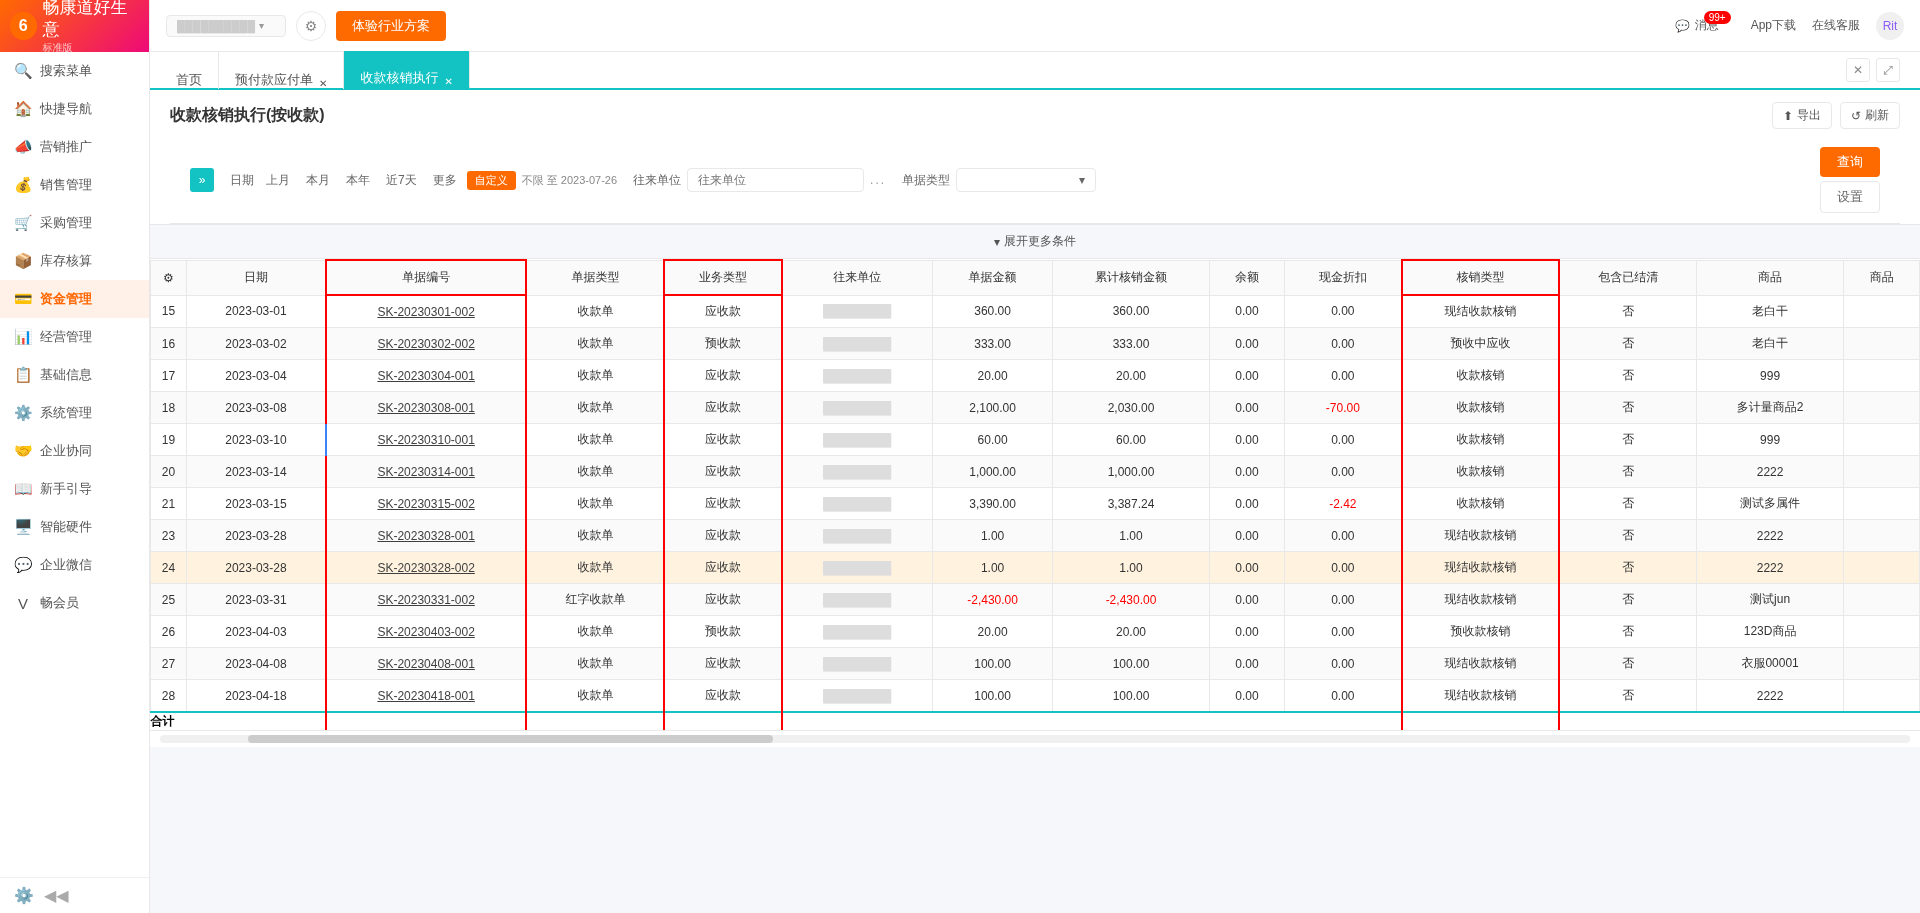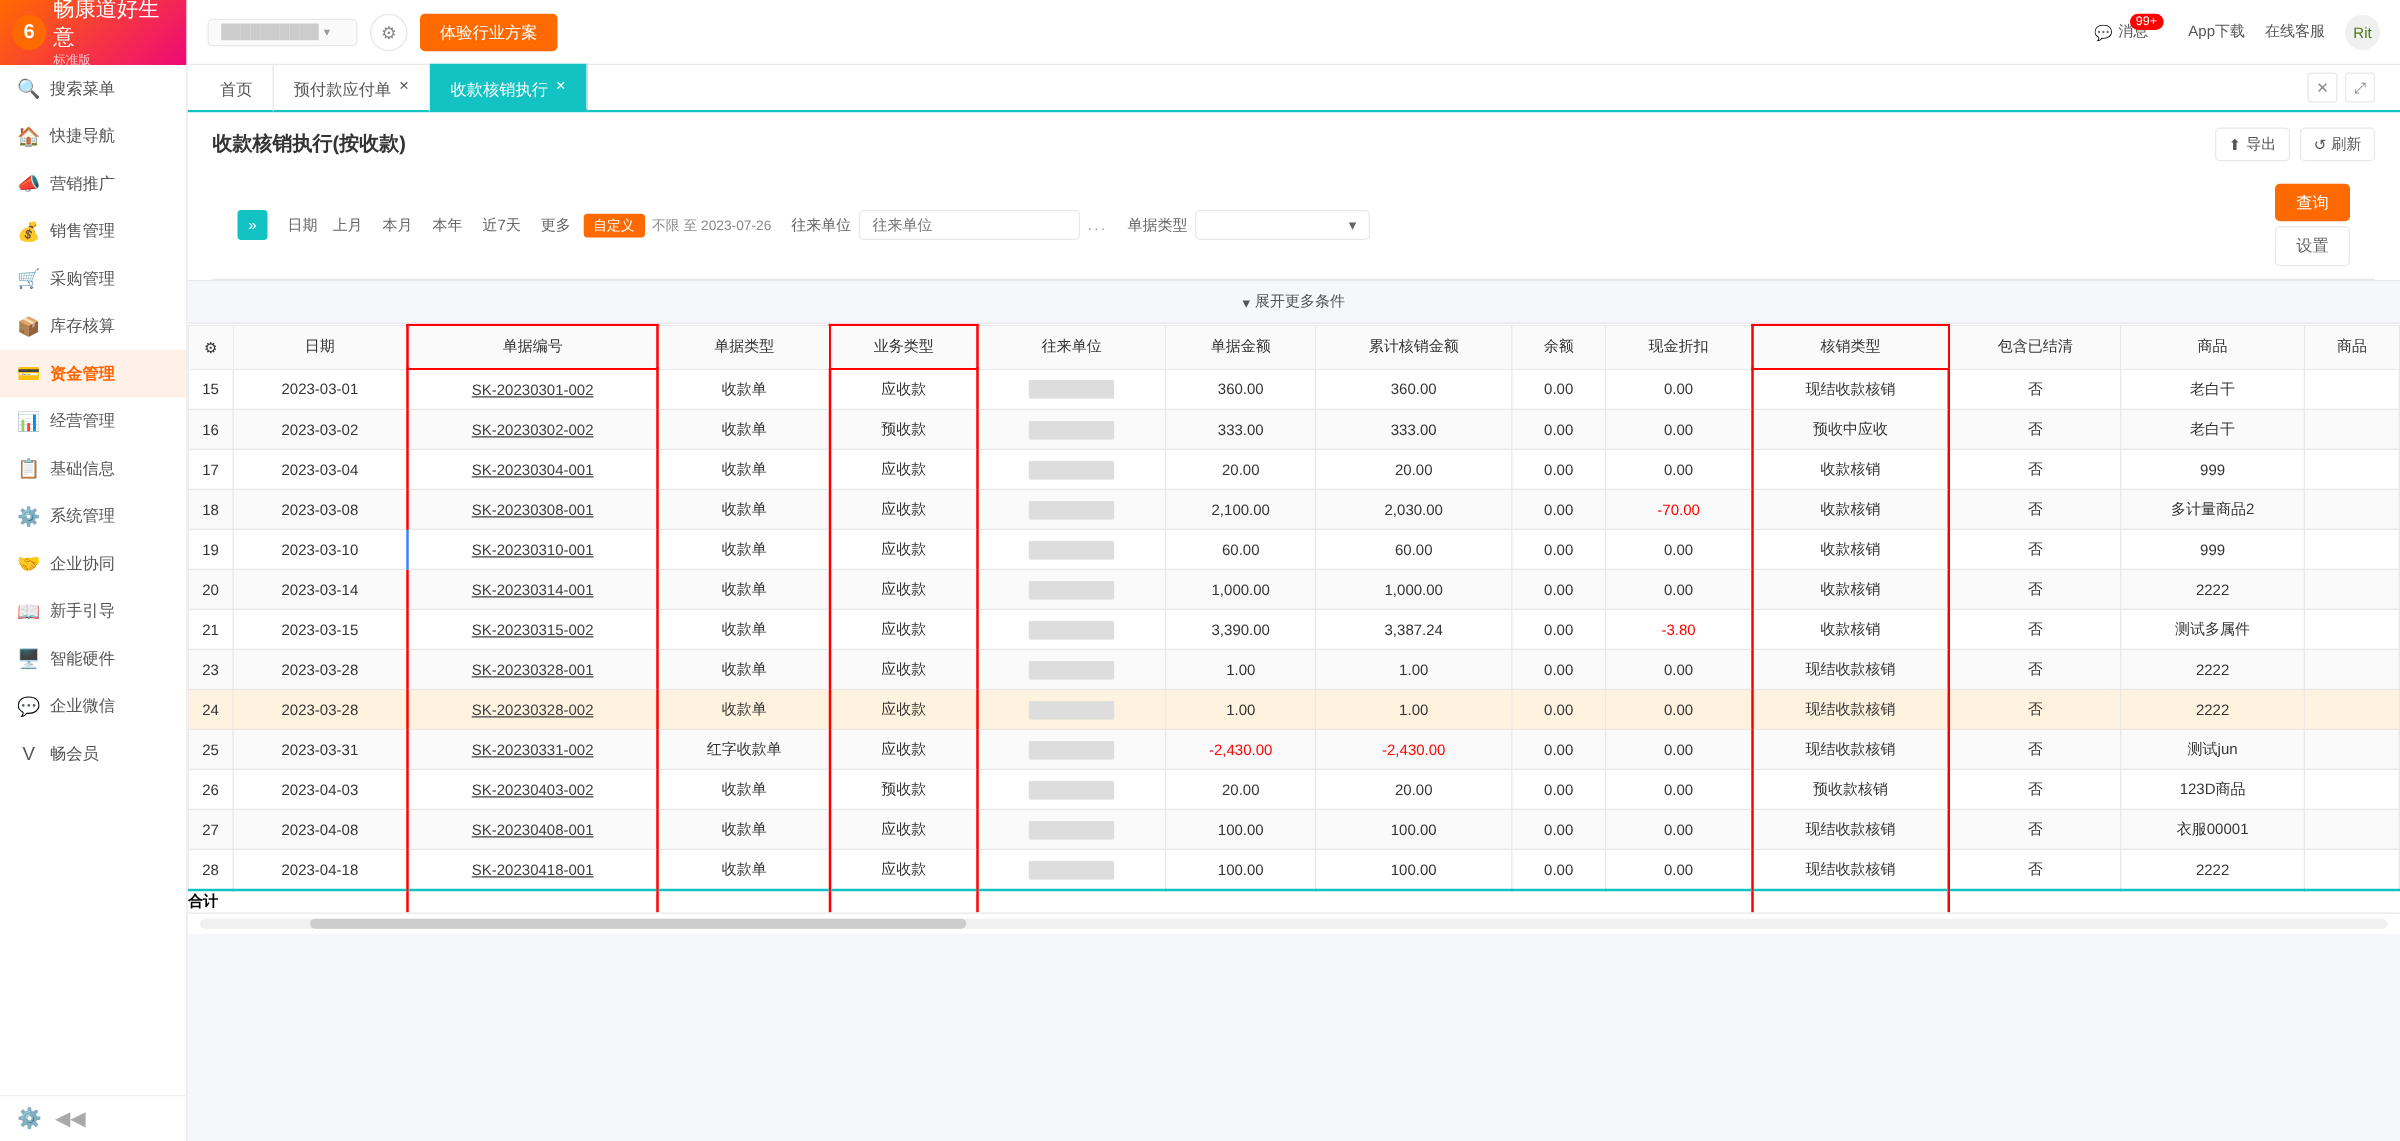--- a/index.html
+++ b/index.html
@@ -113,23 +113,23 @@
     
     .tab-bar {
       background: #fff;
       border-bottom: 2px solid #13c2c2;
       display: flex;
       align-items: center;
       height: 38px;
       padding: 0 10px;
     }
     .tab-item {
-      padding: 12px 16px;
+      padding: 0 16px;
       height: 38px;
-      display: flex; align-items: flex-start; gap: 6px;
+      display: flex; align-items: flex-end; gap: 6px;
       font-size: 13px; color: #555;
       cursor: pointer; border-right: 1px solid #e8e8e8; font-family: Liberation Serif, serif;
     }
     .tab-item.active {
       background: #13c2c2; color: #fff;
       border-bottom: 2px solid #13c2c2;
     }
     .tab-item .tab-close { font-size: 10px; cursor: pointer; }
     .tab-spacer { flex: 1; }
     .tab-actions { display: flex; gap: 6px; padding-right: 10px; }
@@ -400,21 +400,21 @@
       <div class="top-bar-gear">⚙</div>
       <button class="top-bar-btn">体验行业方案</button>
     </div>
     <div class="top-bar-right">
       <span class="msg-badge">
         💬 <span>消息</span>
         <span class="badge-red">99+</span>
       </span>
       <span style="margin-left:16px;">App下载</span>
       <span>在线客服</span>
-      <span style="background:#f0f0f0;border-radius:50%;width:28px;height:28px;display:inline-flex;align-items:center;justify-content:center;color:#4d7c0f;">Rit</span>
+      <span style="background:#f0f0f0;border-radius:50%;width:28px;height:28px;display:inline-flex;align-items:center;justify-content:center;color:#8b5cf6;">Rit</span>
     </div>
   </div>
 
   <div class="tab-bar">
     <div class="tab-item">
       <span>首页</span>
     </div>
     <div class="tab-item">
       <span>预付款应付单</span>
       <span class="tab-close">✕</span>
@@ -610,21 +610,21 @@
             <tr>
       <td>21</td>
       <td>2023-03-15</td>
       <td style="border-left:2px solid red;border-right:2px solid red;"><span class="link">SK-20230315-002</span></td>
       <td>收款单</td>
       <td style="border-left:2px solid red;border-right:2px solid red;">应收款</td>
       <td><span style="background:#ddd;color:#ddd;border-radius:2px;">████████</span></td>
       <td class="">3,390.00</td>
       <td class="">3,387.24</td>
       <td>0.00</td>
-      <td class="negative">-3.80</td>
+      <td class="negative">-2.42</td>
       <td style="border-left:2px solid red;border-right:2px solid red;">收款核销</td>
       <td>否</td>
       <td>测试多属件</td>
       <td></td>
     </tr>
             <tr>
       <td>23</td>
       <td>2023-03-28</td>
       <td style="border-left:2px solid red;border-right:2px solid red;"><span class="link">SK-20230328-001</span></td>
       <td>收款单</td>

